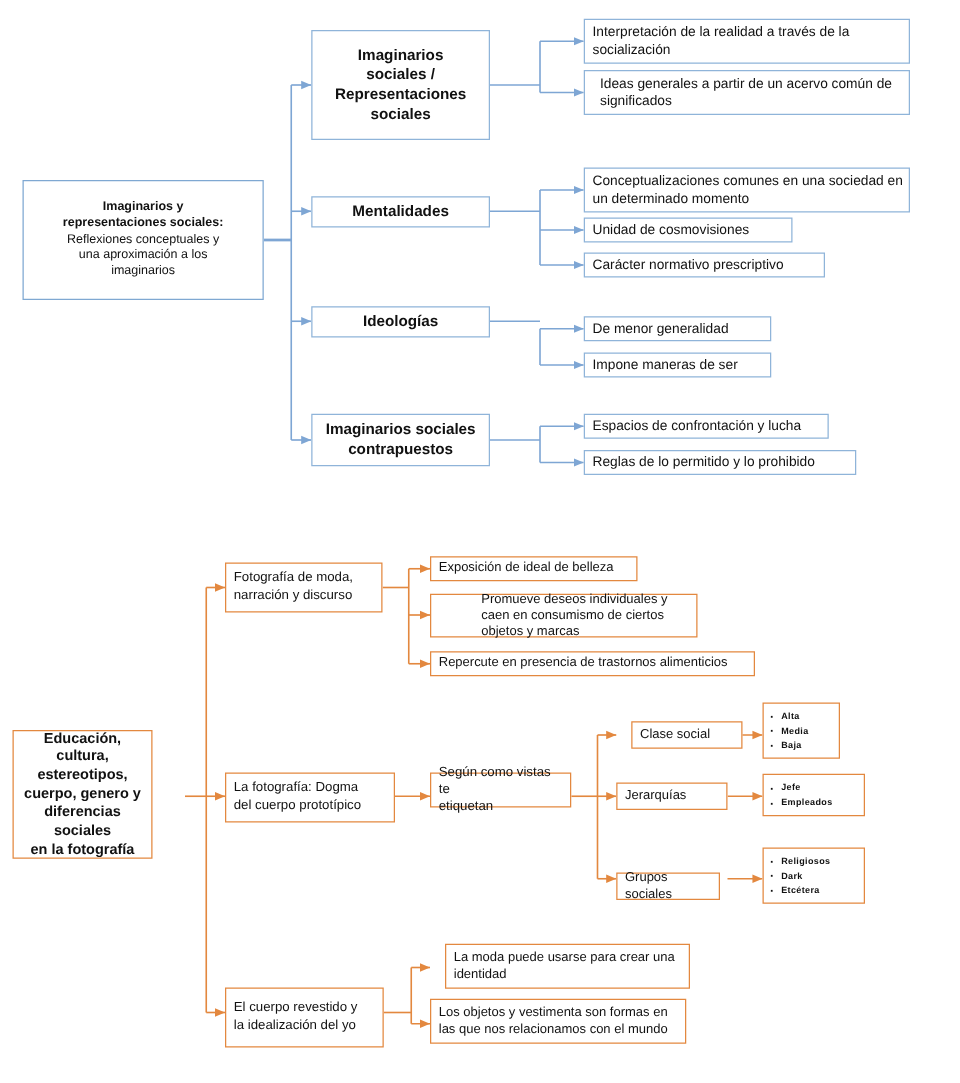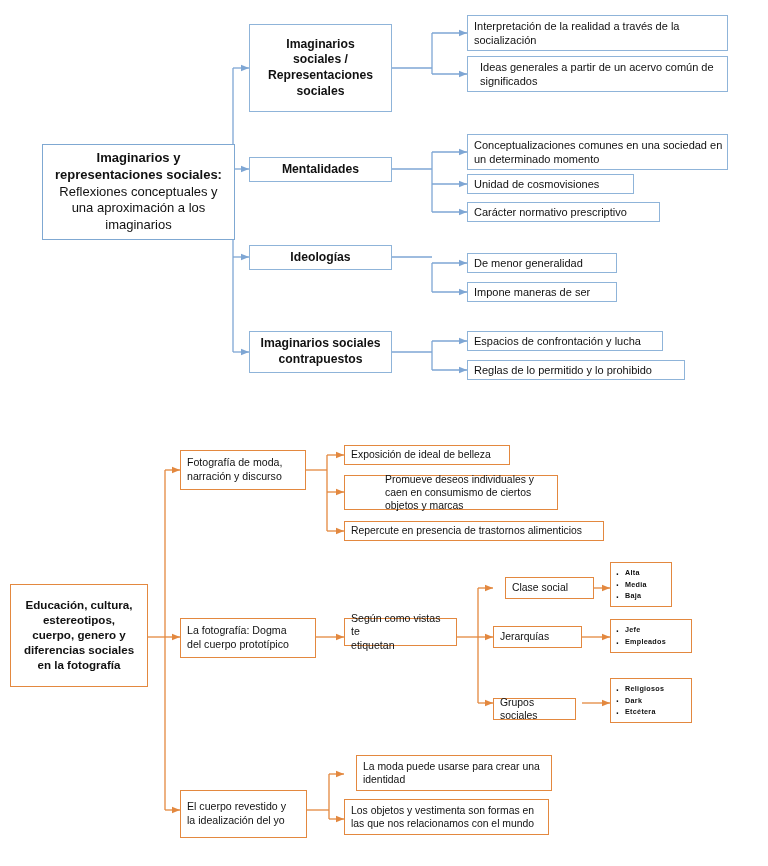--- a/index.html
+++ b/index.html
@@ -51,21 +51,21 @@
   .orange {
     border: 1px solid #E3883F;
   }
   
   .center { text-align: center; justify-content: center; }
   .left   { text-align: left; justify-content: flex-start; }
   .bold   { font-weight: bold; }
   .pad-l  { padding-left: 6px; padding-right: 4px; }
   .pad-c  { padding-left: 4px; padding-right: 4px; }
 
-  .fs-root-blue { font-size: 13px; margin-left: 24px; }
+  .fs-root-blue { font-size: 10px; }
   .fs-l2-blue   { font-size: 12.2px; }
   .fs-leaf-blue { font-size: 11.0px; }
 
   .fs-root-or   { font-size: 11.6px; }
   .fs-l2-or     { font-size: 10.6px; }
   .fs-leaf-or   { font-size: 10.4px; }
   .fs-bullet    { font-size: 7.2px; font-weight: bold; }
 
   .bullets {
     margin: 0;
@@ -222,21 +222,21 @@
       <span class="sub-line">contrapuestos</span>
     </span>
   </div>
   <div class="node blue left pad-l fs-leaf-blue" style="left:467px; top:331px; width:196px; height:20px;">
     <span class="txt">Espacios de confrontación y lucha</span>
   </div>
   <div class="node blue left pad-l fs-leaf-blue" style="left:467px; top:360px; width:218px; height:20px;">
     <span class="txt">Reglas de lo permitido y lo prohibido</span>
   </div>
 
-  <div class="node orange center pad-c fs-root-or bold" style="left:10px; top:584px; width:138px; height:103px;">
+  <div class="node orange center pad-c fs-root-or bold" style="left:10px; top:584px; width:112px; height:103px;">
     <span class="txt">
       <span class="sub-line">Educación, cultura,</span>
       <span class="sub-line">estereotipos,</span>
       <span class="sub-line">cuerpo, genero y</span>
       <span class="sub-line">diferencias sociales</span>
       <span class="sub-line">en la fotografía</span>
     </span>
   </div>
 
   <div class="node orange left pad-l fs-l2-or" style="left:180px; top:450px; width:126px; height:40px;">

